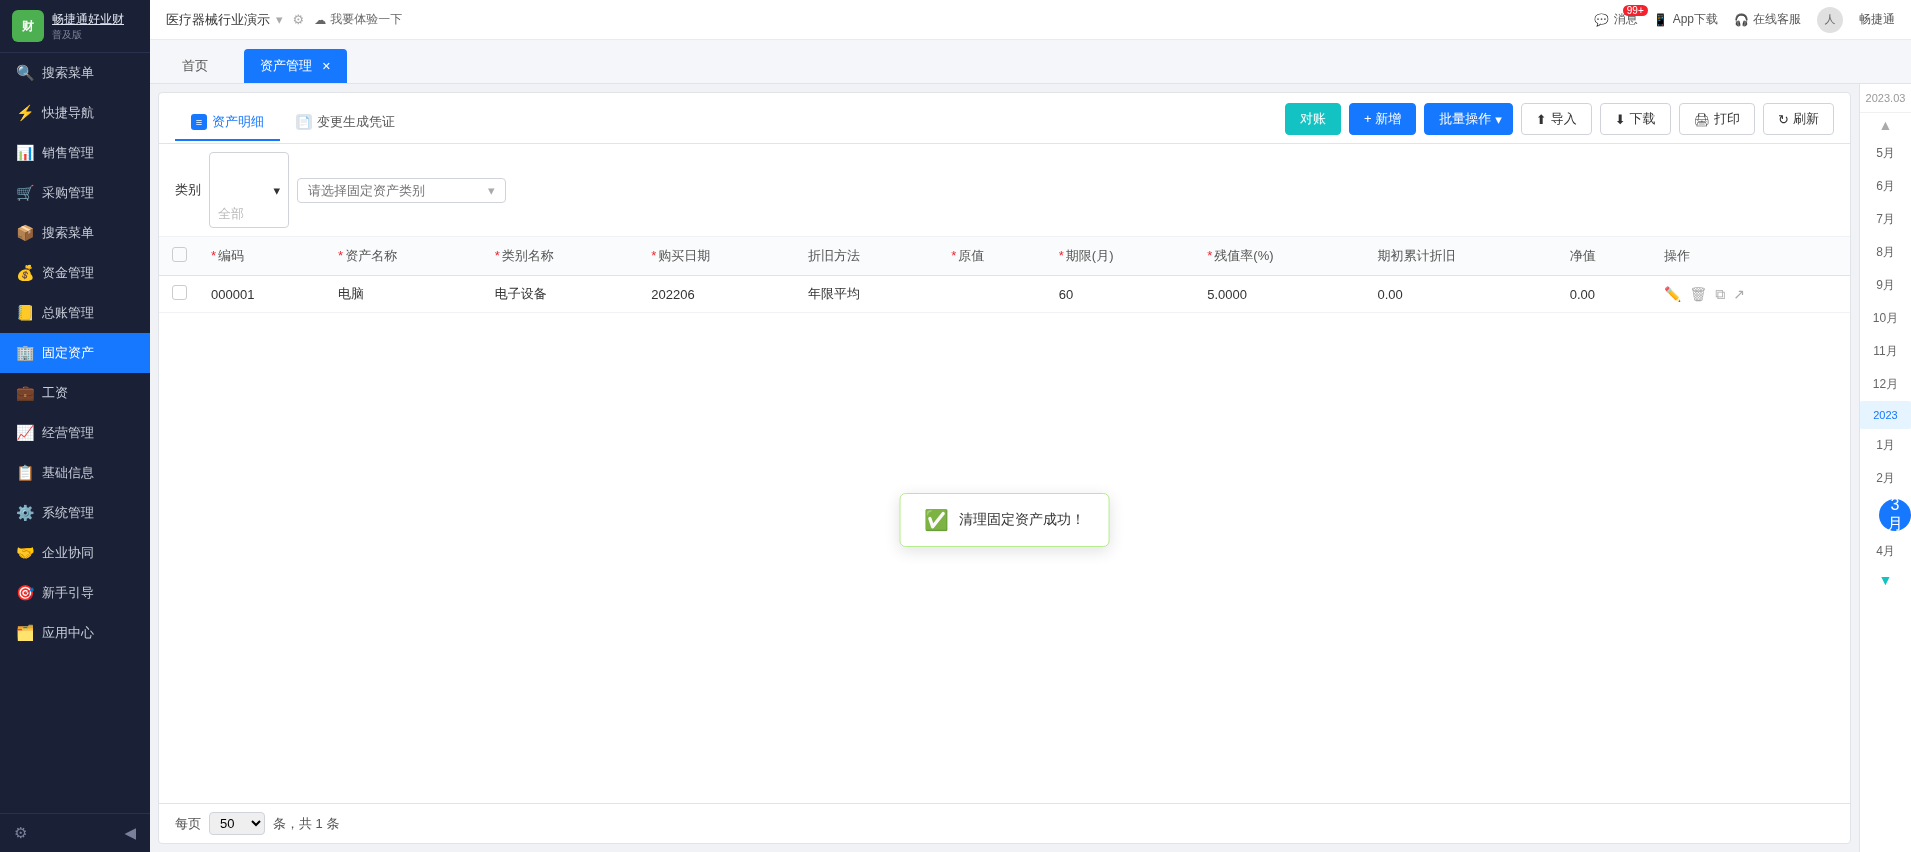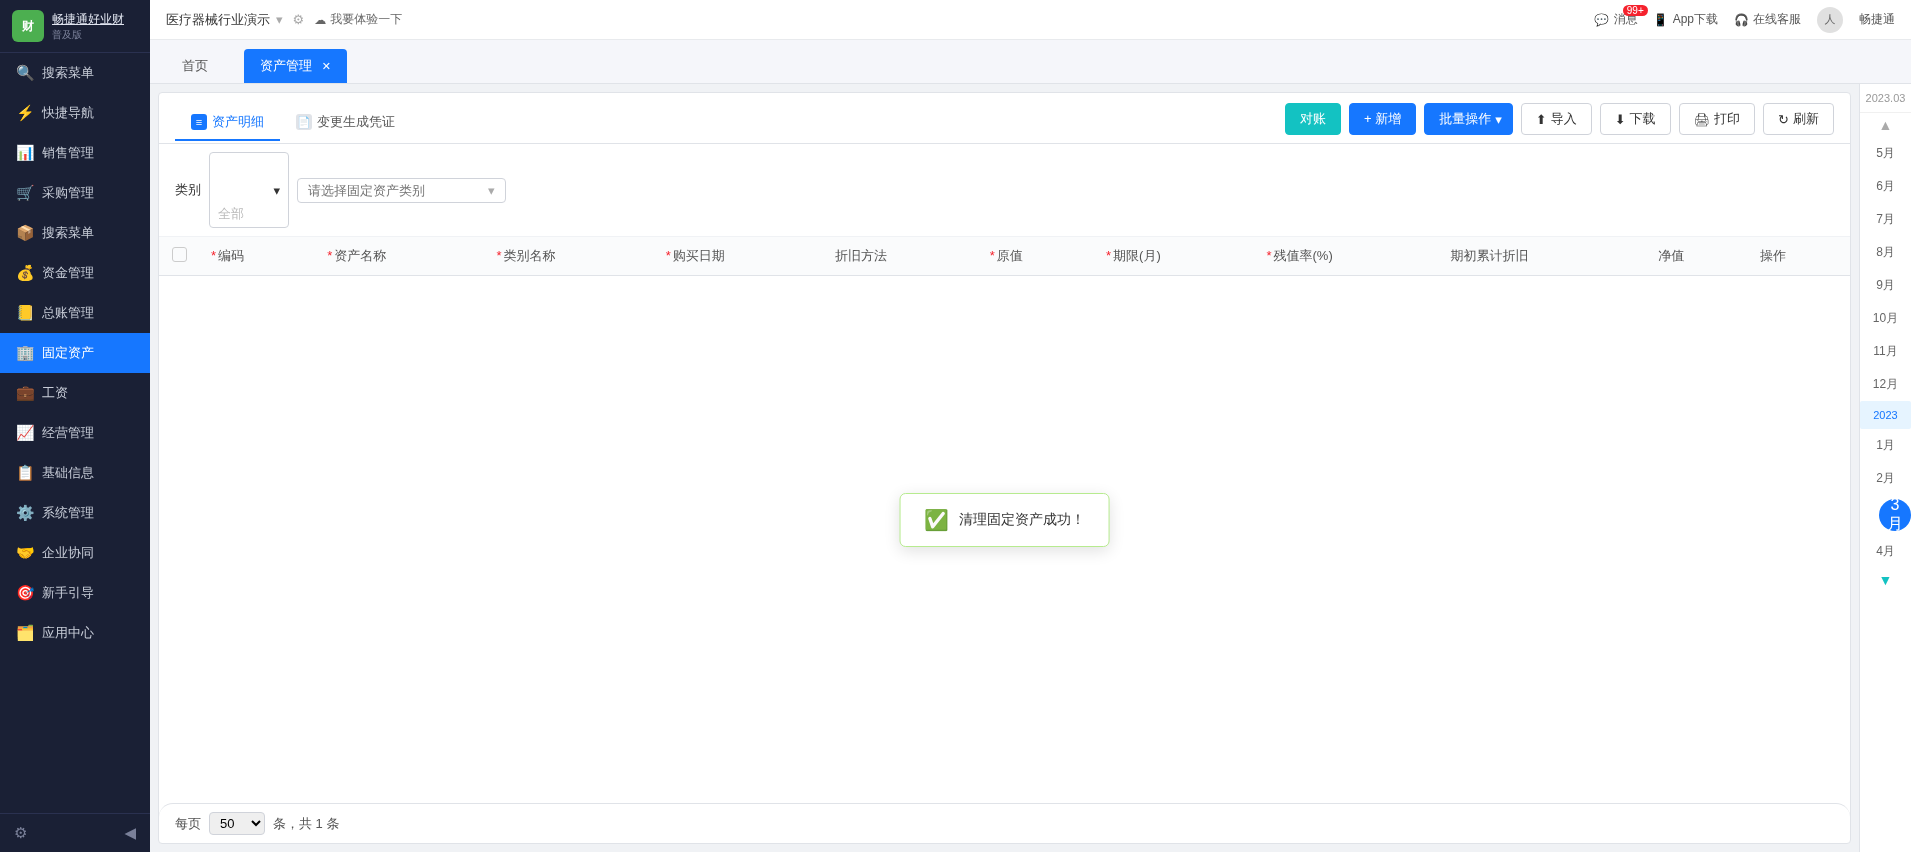--- a/index.html
+++ b/index.html
@@ -284,21 +284,20 @@
 
     
     .pagination-bar {
       padding: 8px 16px;
       border-top: 1px solid #e0e3e8;
       display: flex;
       align-items: center;
       gap: 8px;
       font-size: 13px;
       color: #555;
-      border-radius: 14px;
     }
     .page-size-select {
       border: 1px solid #d0d3da;
       border-radius: 4px;
       padding: 2px 6px;
       font-size: 13px;
     }
 
     
     .right-panel {
@@ -543,20 +542,43 @@
                 <th><span>折旧方法</span></th>
                 <th><span class="required">*</span><span>原值</span></th>
                 <th><span class="required">*</span><span>期限(月)</span></th>
                 <th><span class="required">*</span><span>残值率(%)</span></th>
                 <th><span>期初累计折旧</span></th>
                 <th><span>净值</span></th>
                 <th><span>操作</span></th>
               </tr>
             </thead>
             <tbody>
+              <tr class="table-row">
+                <td class="checkbox-cell">
+                  <div class="row-checkbox"></div>
+                </td>
+                <td>000001</td>
+                <td>电脑</td>
+                <td>电子设备</td>
+                <td>202206</td>
+                <td>年限平均</td>
+                <td></td>
+                <td>60</td>
+                <td>5.0000</td>
+                <td>0.00</td>
+                <td>0.00</td>
+                <td>
+                  <div class="action-icons">
+                    <span class="action-icon">✏️</span>
+                    <span class="action-icon">🗑</span>
+                    <span class="action-icon">⧉</span>
+                    <span class="action-icon">↗</span>
+                  </div>
+                </td>
+              </tr>
             </tbody>
           </table>
         </div>
 
         <div class="toast-overlay">
           <div class="toast">
             <span class="toast-icon">✅</span>
             <span>清理固定资产成功！</span>
           </div>
         </div>

